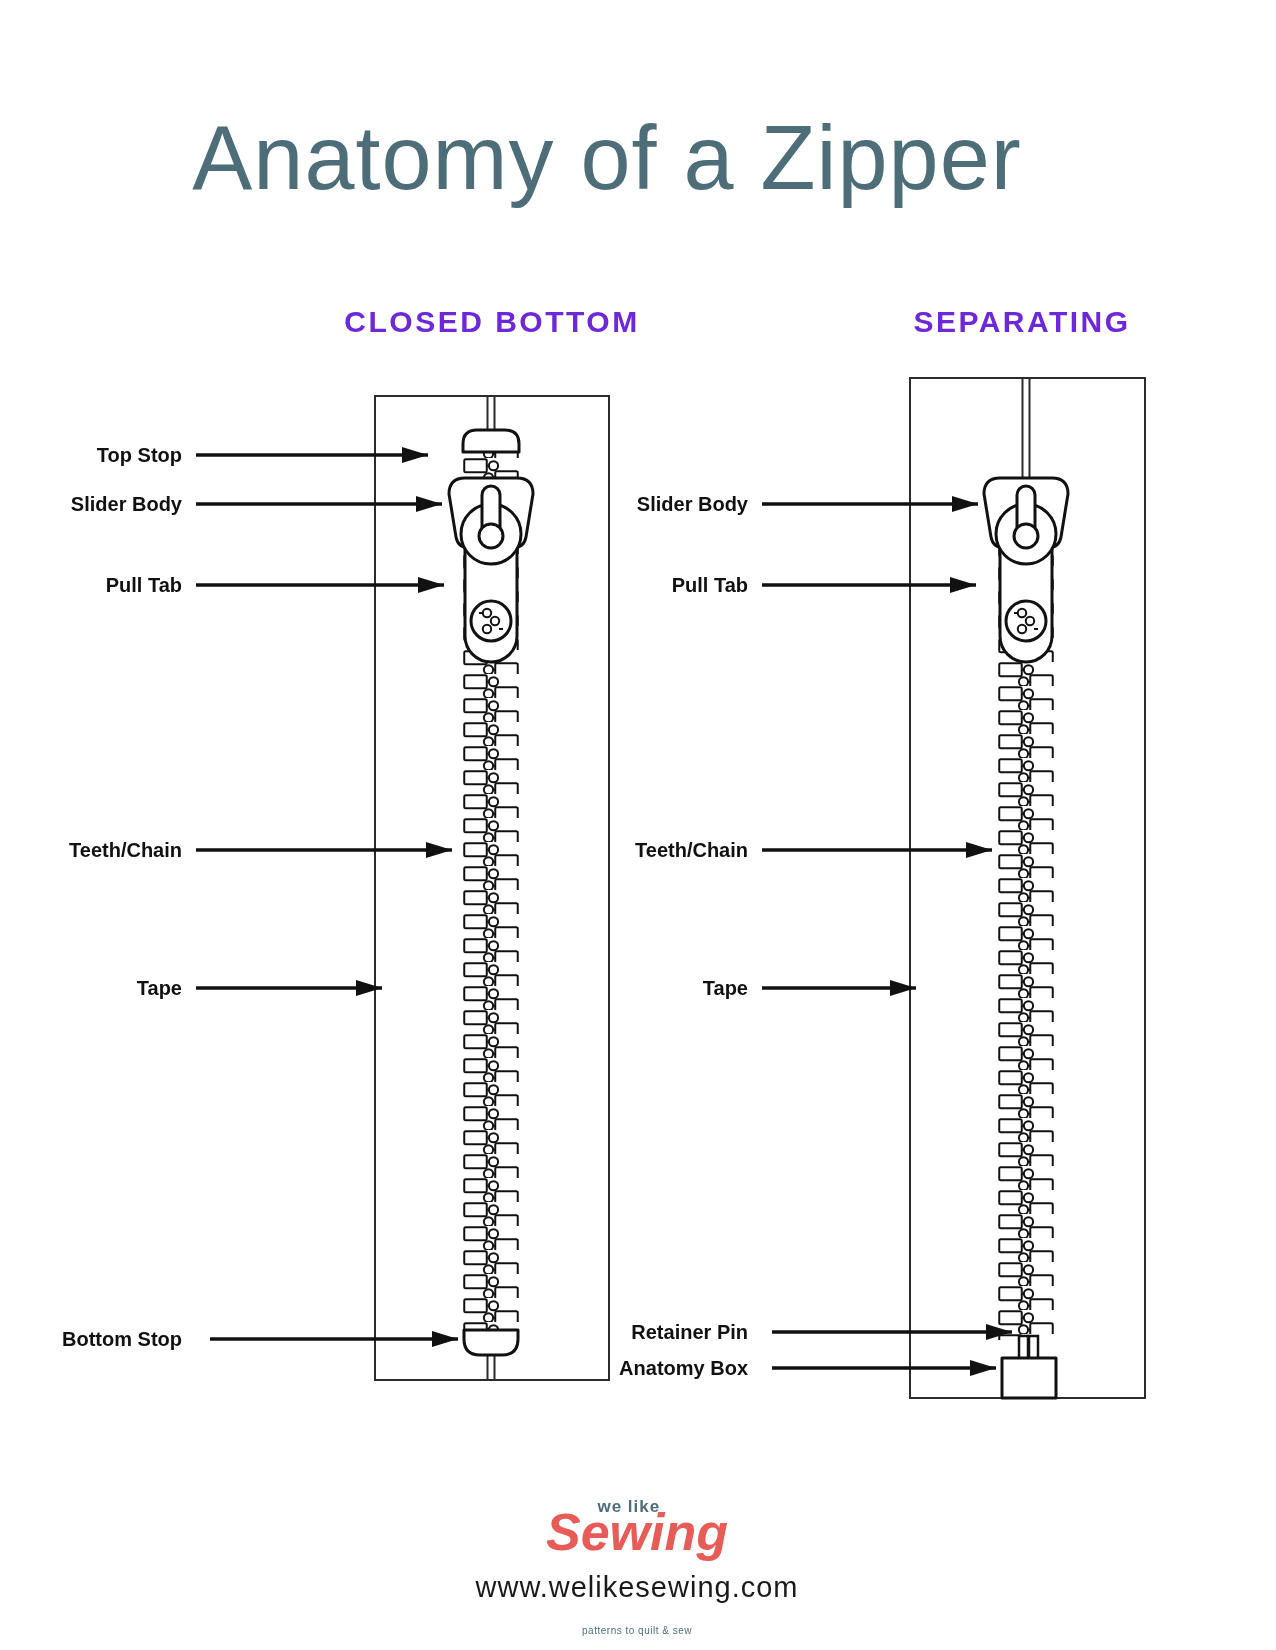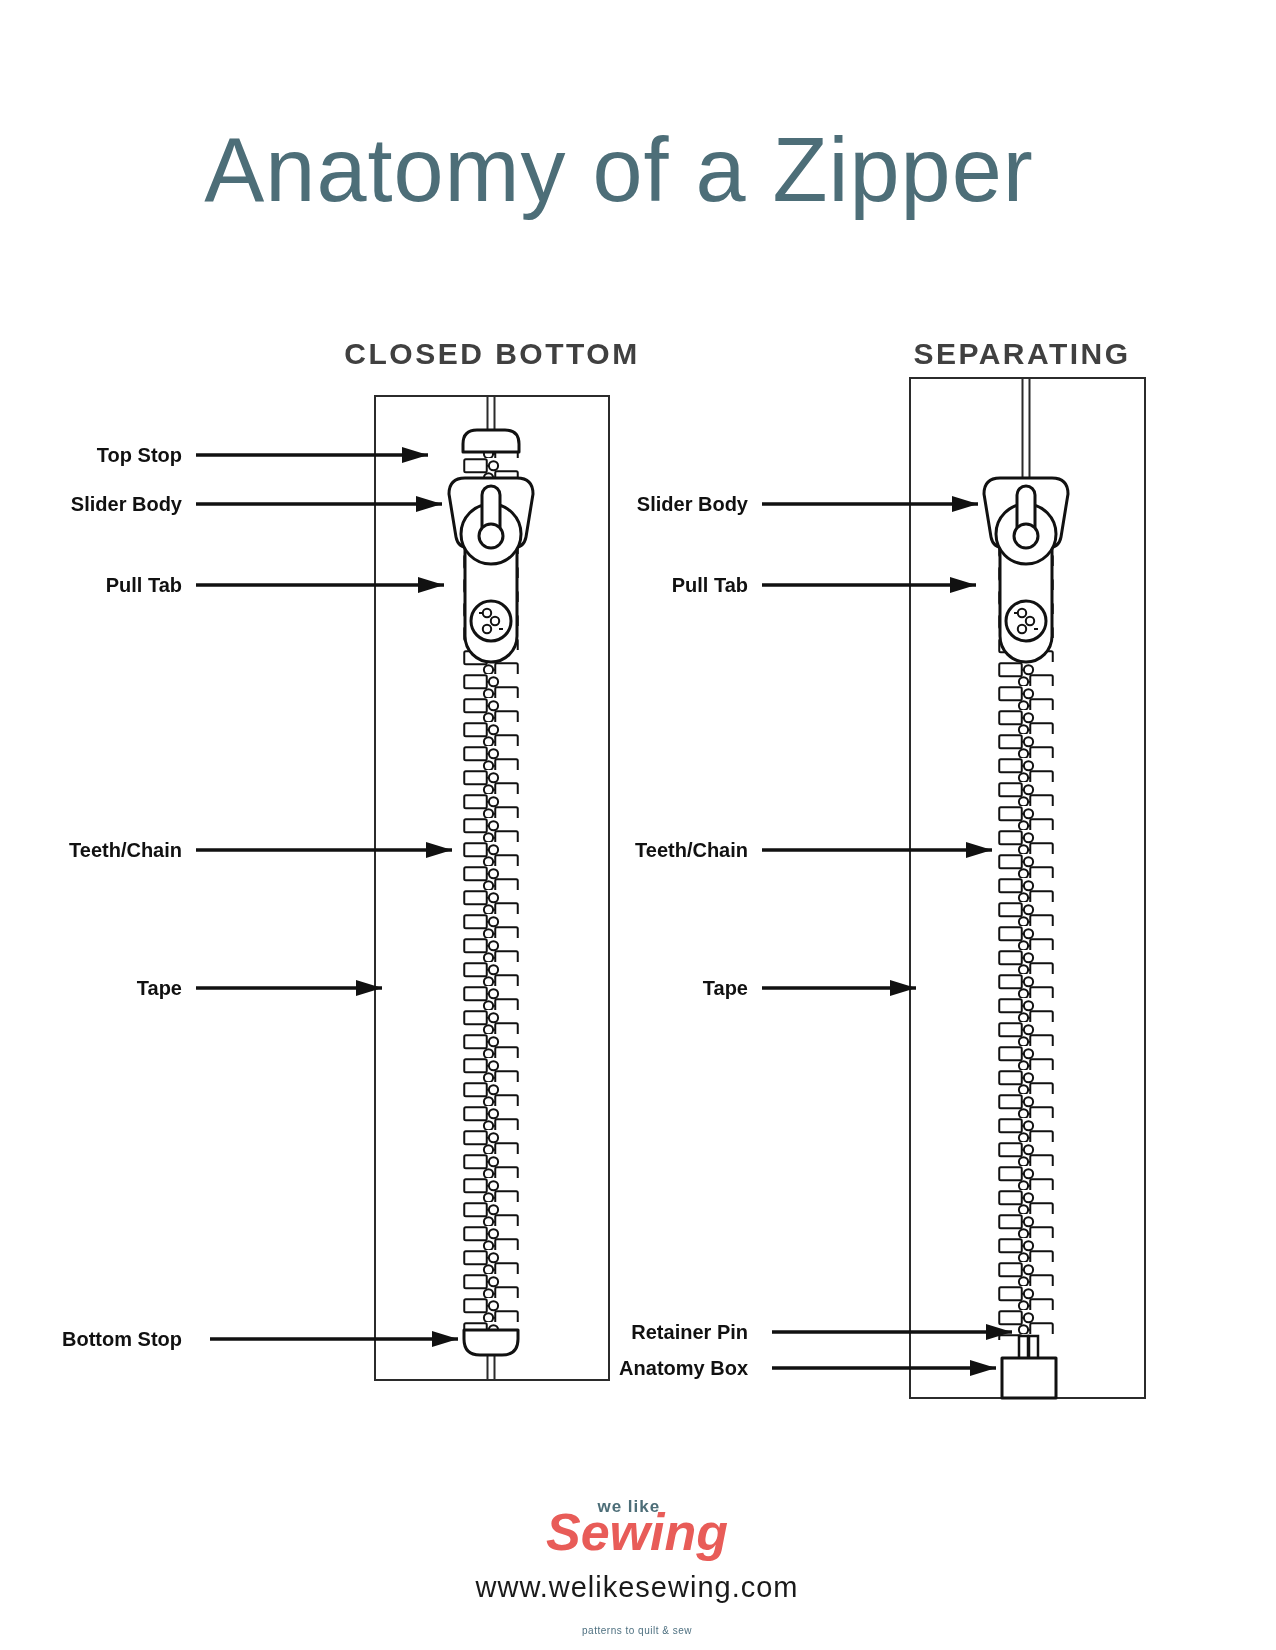--- a/index.html
+++ b/index.html
@@ -9,25 +9,25 @@
     --ink:#1a1a1a;
   }
   html,body{margin:0;padding:0;}
   body{
     width:1276px;height:1650px;position:relative;background:#fff;overflow:hidden;
     font-family:"Liberation Sans", sans-serif;color:var(--ink);
   }
   .page-title{
     position:absolute;left:607px;top:158px;transform:translate(-50%,-50%);
     font-size:90px;font-weight:400;letter-spacing:1px;color:var(--teal);
-    white-space:nowrap;margin:12px;
+    white-space:nowrap;margin:0;
   }
   .colhead{
     position:absolute;transform:translate(-50%,-50%);
-    font-size:30px;font-weight:bold;letter-spacing:2.5px;color:#404040;white-space:nowrap;margin-top:32px;
+    font-size:30px;font-weight:bold;letter-spacing:2.5px;color:#6d28d9;white-space:nowrap;
   }
   .lbl{
     position:absolute;transform:translateY(-50%);
     font-size:20px;font-weight:bold;color:#111;white-space:nowrap;
   }
   .lbl.leftcol{right:1094px;}
   .lbl.rightcol{right:528px;}
   svg.diagram{position:absolute;left:0;top:0;}
   .tape{fill:none;stroke:#2b2b2b;stroke-width:2;}
   .thin{fill:none;stroke:#2b2b2b;stroke-width:2;}

